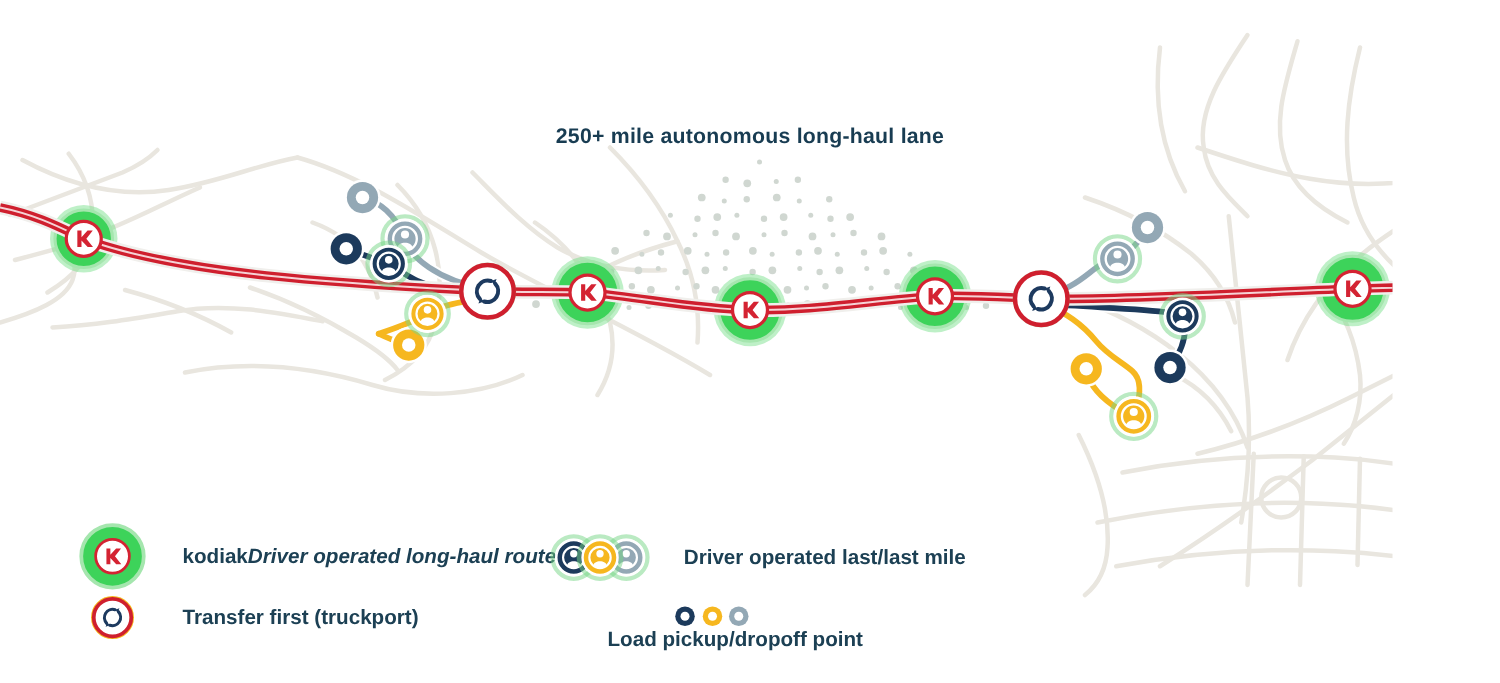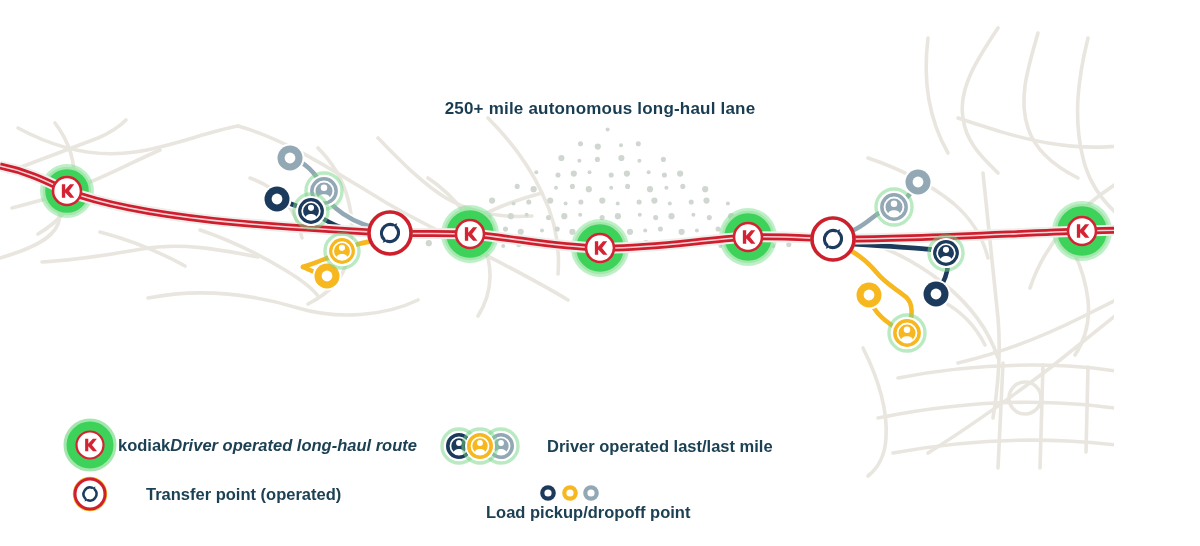--- a/index.html
+++ b/index.html
@@ -352,34 +352,34 @@
   <div>
 
     <div class="legend-item" style="left:62px;top:417px;">
       <svg width="56" height="56">
         <g transform="translate(28,28)">
           <circle r="25" fill="#3dd35a" stroke="#a5e6ae" stroke-width="3"></circle>
           <circle r="13.5" fill="#ffffff" stroke="#d42332" stroke-width="2.2"></circle>
           <use href="#kodiak-k" fill="#d42332" transform="scale(0.9)"></use>
         </g>
       </svg>
-      <div class="legend-label" style="">
+      <div class="legend-label" style="margin-left:28px;">
         <span>kodiak</span><span class="it">Driver operated long-haul route</span>
       </div>
     </div>
 
     <div class="legend-item" style="left:71px;top:475px;">
       <svg width="38" height="38">
         <g transform="translate(19,19)">
           <circle r="16.4" fill="none" stroke="#f6b71f" stroke-width="1.6"></circle>
           <circle r="15" fill="#ffffff" stroke="#cf1f2e" stroke-width="3"></circle>
           <use href="#cycle-glyph" transform="scale(0.95)"></use>
         </g>
       </svg>
-      <div class="legend-label" style="margin-left:37px;">Transfer point (operated)</div>
+      <div class="legend-label" style="margin-left:37px;">Transfer first (truckport)</div>
     </div>
 
     <div class="legend-item" style="left:438px;top:424px;">
       <svg width="86" height="44">
         <g transform="translate(21,22)">
           <circle class="glow" r="17"></circle>
             <circle r="14" fill="#1c3a5c" stroke="#ffffff" stroke-width="2"></circle>
             <use href="#person-glyph" transform="scale(0.95)"></use>
         </g>
         <g transform="translate(63,22)">

